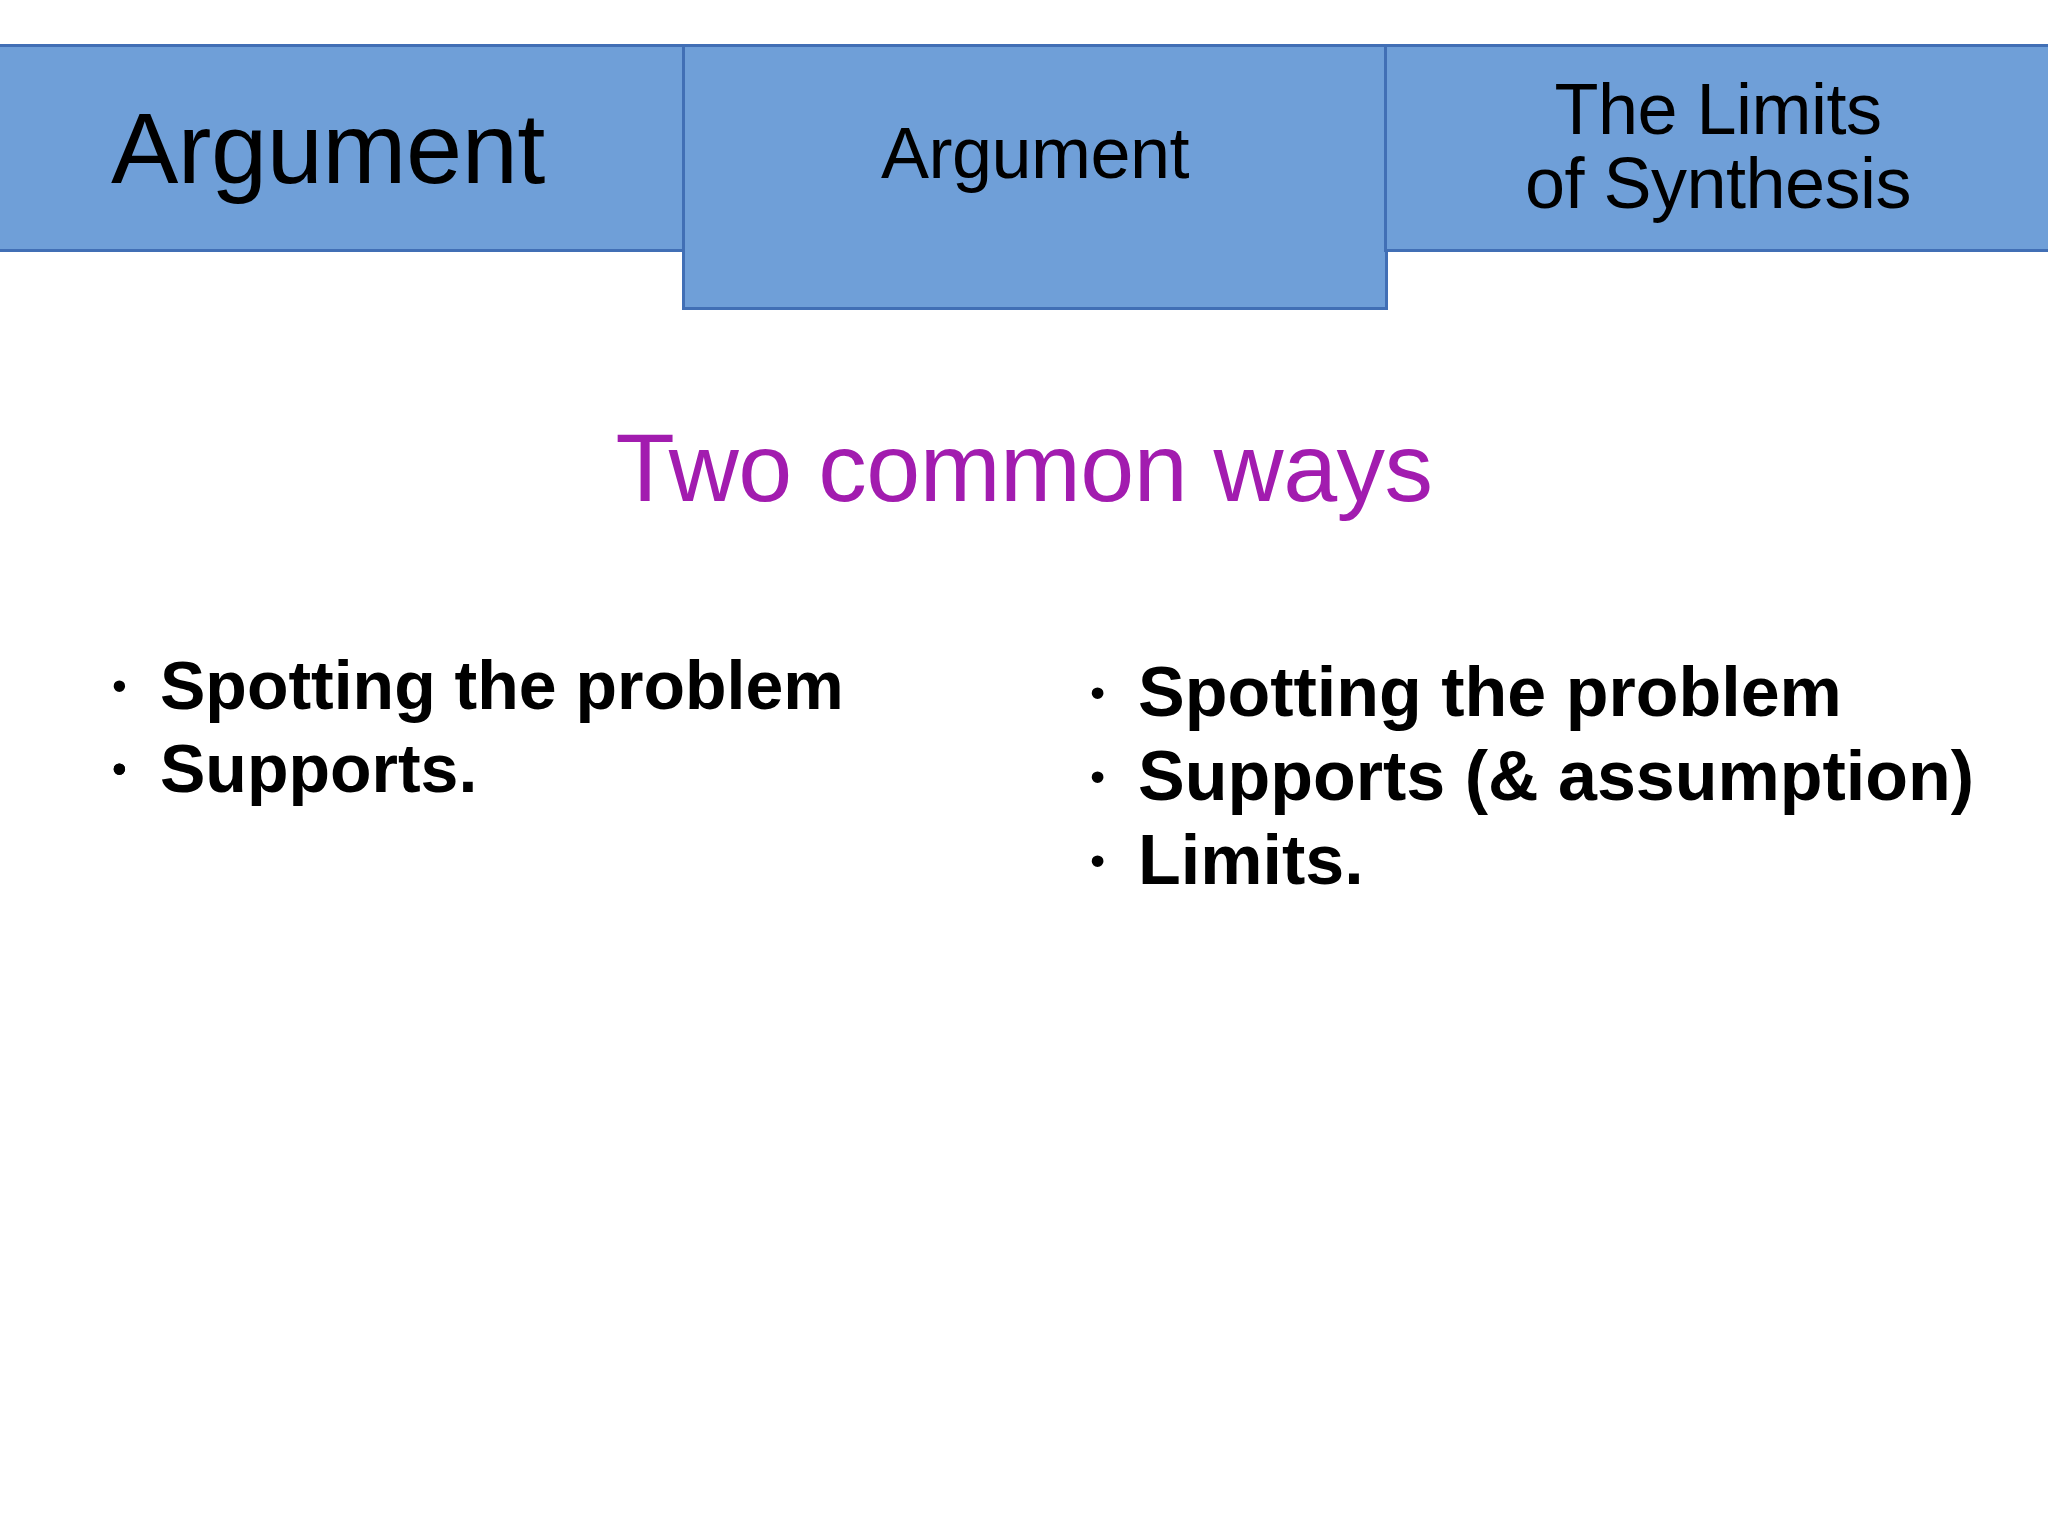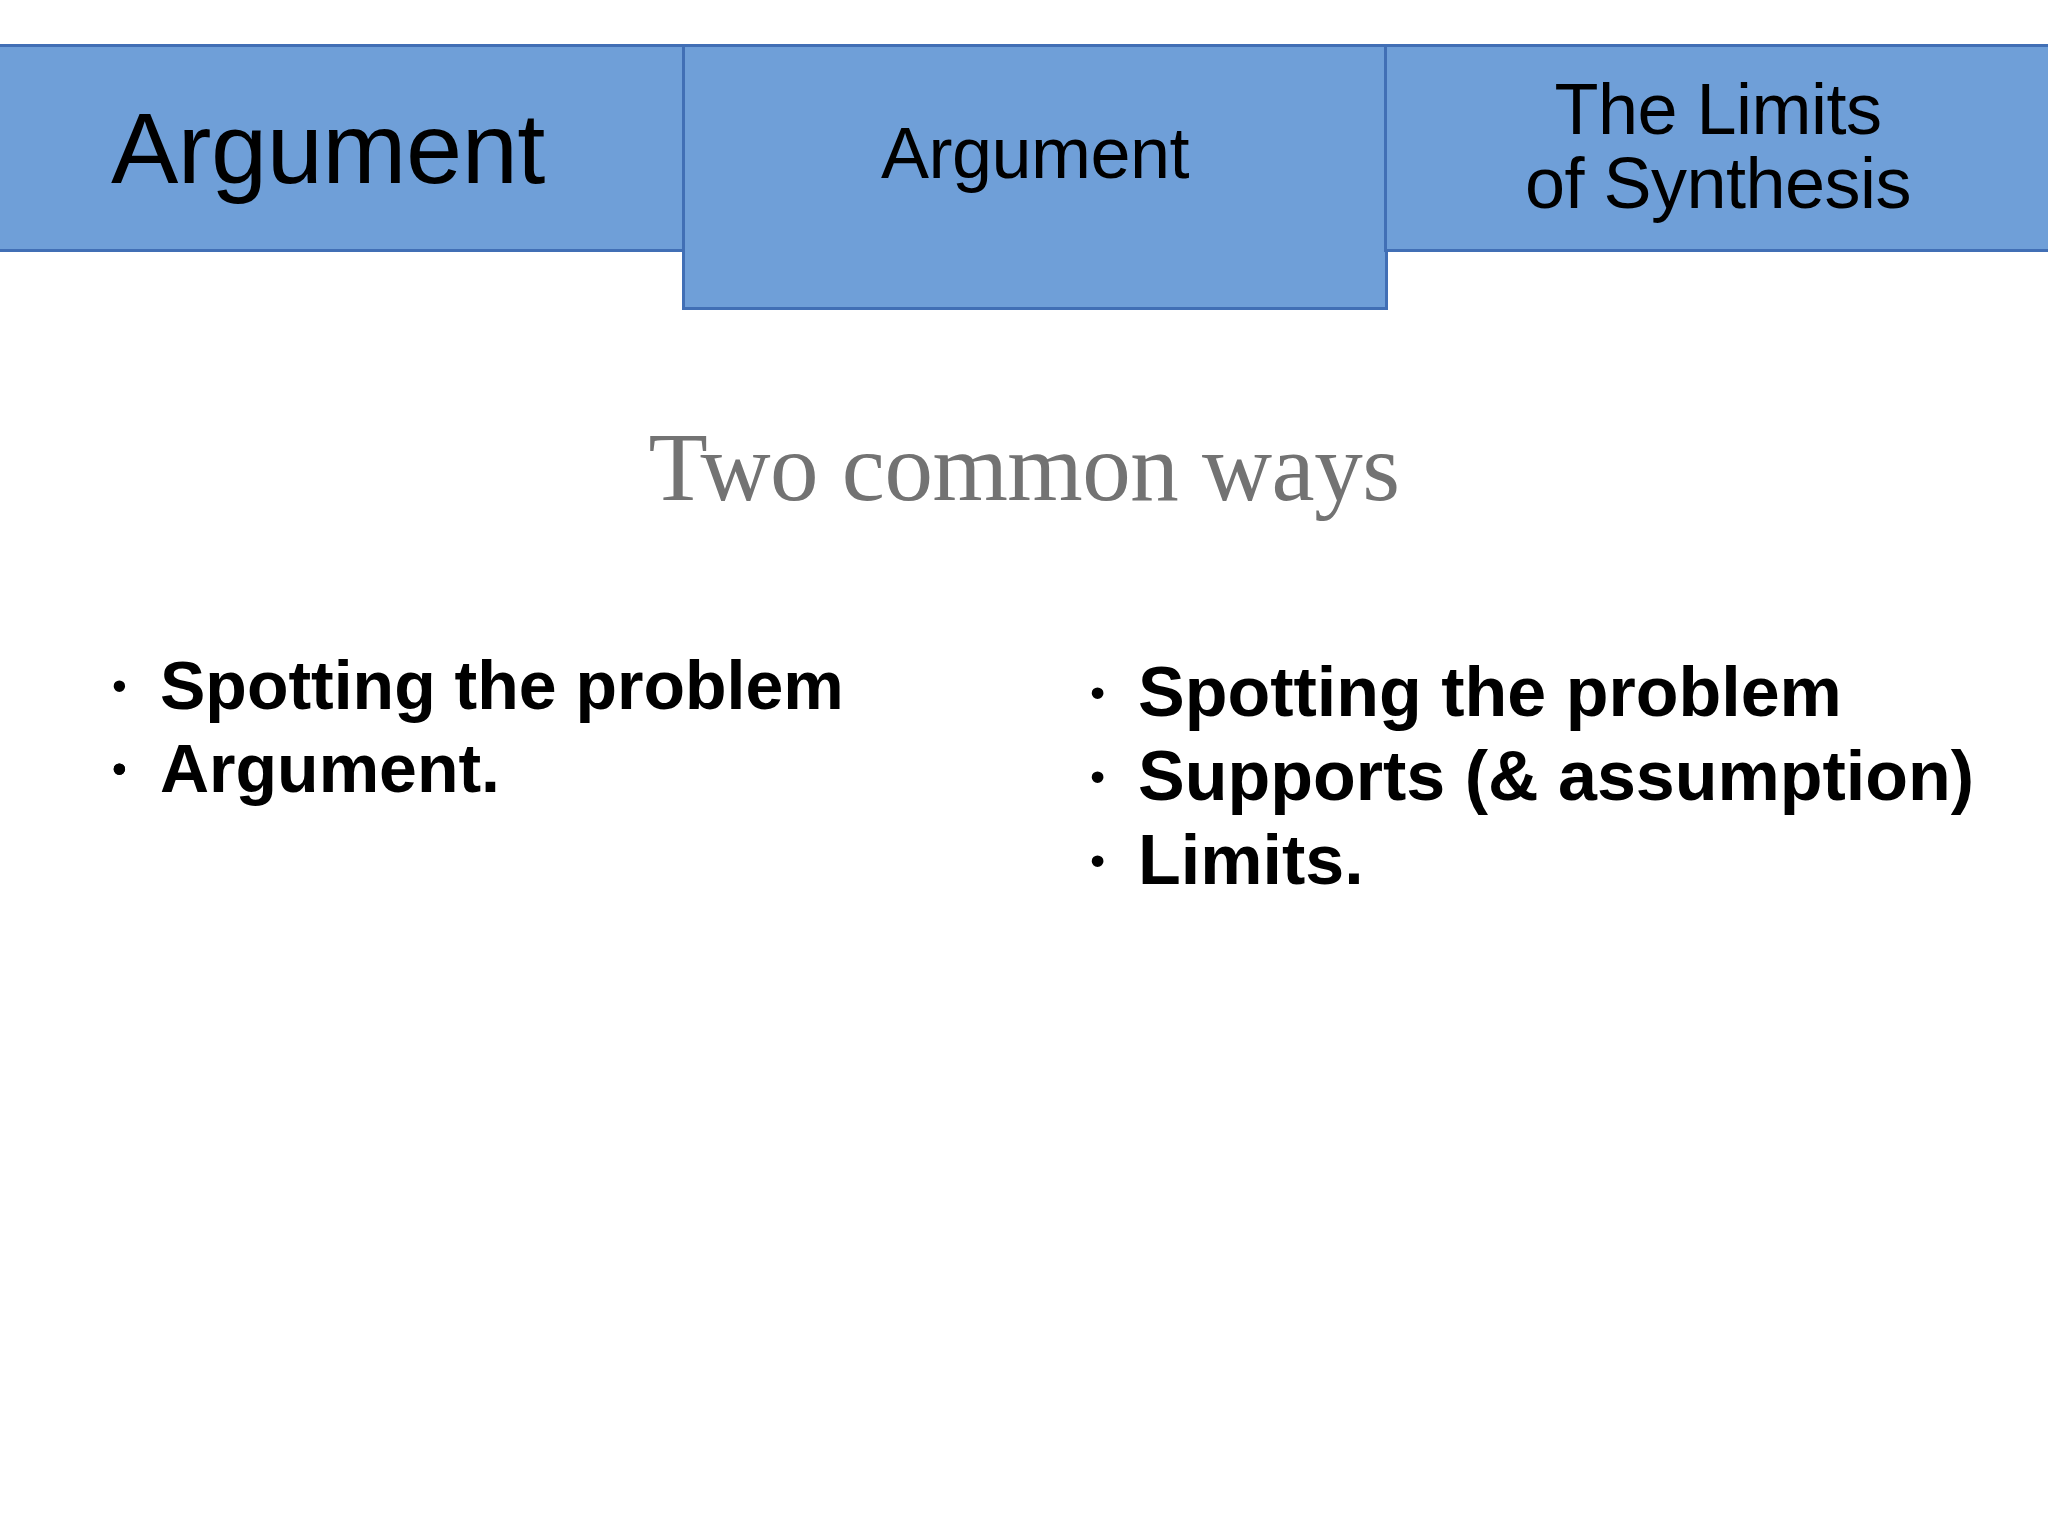--- a/index.html
+++ b/index.html
@@ -74,23 +74,22 @@
 
   
   #slide-title {
     position: absolute;
     left: 0;
     top: 419px;
     width: 2048px;
     text-align: center;
     font-size: 97px;
     line-height: 1;
-    color: #737373;
+    color: #a21caf;
     letter-spacing: -0.5px;
-    font-family: Liberation Serif, serif;
   }
 
   .bullet-column {
     position: absolute;
     list-style: none;
     margin: 0;
     padding: 0;
   }
 
   #column-left {
@@ -161,21 +160,21 @@
 <ul class="bullet-column" id="column-left">
   <li class="bullet-item">
     <span class="bullet-glyph">•</span>
     <span class="bullet-text">Spotting the problem</span>
   </li>
   <li class="bullet-item">
     <span class="bullet-glyph">•</span>
   </li>
   <li class="bullet-item">
     <span class="bullet-glyph">•</span>
-    <span class="bullet-text">Argument.</span>
+    <span class="bullet-text">Supports.</span>
   </li>
 </ul>
 
 <ul class="bullet-column" id="column-right">
   <li class="bullet-item">
     <span class="bullet-glyph">•</span>
     <span class="bullet-text">Spotting the problem</span>
   </li>
   <li class="bullet-item">
     <span class="bullet-glyph">•</span>

